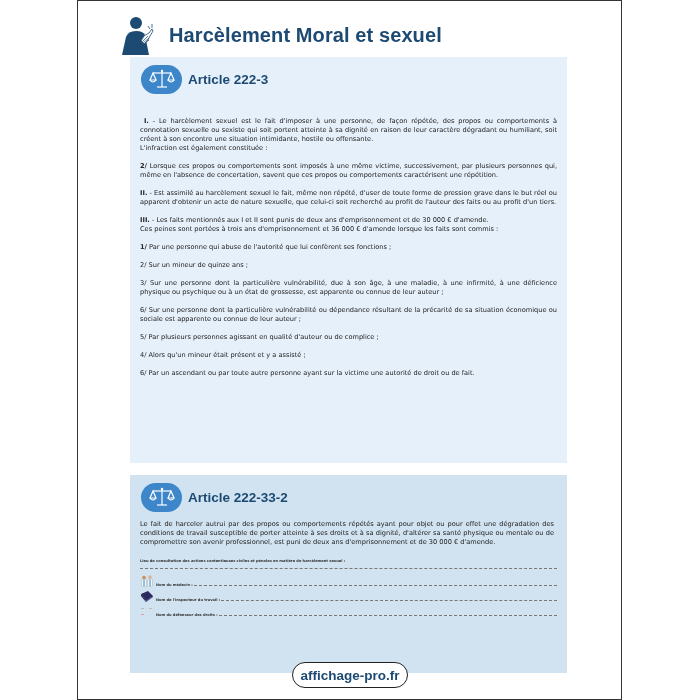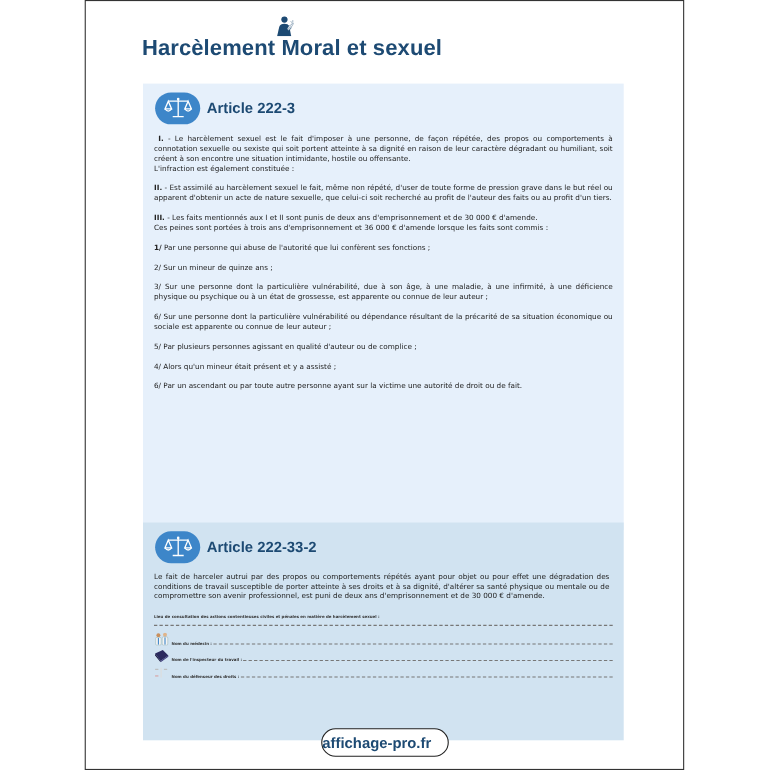--- a/index.html
+++ b/index.html
@@ -1,40 +1,40 @@
 <!DOCTYPE html>
 <html><head>
 <meta charset="utf-8">
 <style>
   html, body { margin:0; padding:0; background:#ffffff; }
   body { width:700px; height:700px; position:relative; overflow:hidden; font-family:"DejaVu Sans", sans-serif; }
   .page { position:absolute; left:77px; top:0; width:543px; height:698px; border:1px solid #333; background:#fff; }
-  .header { position:absolute; left:119px; top:14px; height:42px; display:flex; align-items:center;flex-direction:column; }
+  .header { position:absolute; left:119px; top:14px; height:42px; display:flex; align-items:center; }
   .header-icon { width:40px; height:40px; }
   .header-title { margin-left:10px; font-family:"Liberation Sans", sans-serif; font-weight:700; font-size:20px; color:#1d4a73; letter-spacing:0.1px; }
   .panel { position:absolute; left:130px; width:437px; box-sizing:border-box; padding:0 10px 0 7px; }
-  .panel-a { top:76px; height:406px; background:#e6f0fb; }
+  .panel-a { top:57px; height:406px; background:#e6f0fb; }
   .panel-b { top:475px; height:198px; background:#d1e3f1; }
   .art-head { display:flex; align-items:center; height:36px; margin-top:4px; }
   .badge { width:41px; height:29px; border-radius:15px; background:#3d86c9; display:flex; align-items:center; justify-content:center; margin-left:4px; }
   .art-title { margin-left:6px; font-family:"Liberation Sans", sans-serif; font-weight:700; font-size:13.5px; color:#1d4a73; }
   .body { font-family:"DejaVu Sans", sans-serif; font-size:6.6px; line-height:9px; color:#222; text-align:justify; }
   .body p { margin:0 0 9px 0; }
   .body b { font-weight:700; }
-  .panel-a .body { margin-top:6px; padding:0 0 0 3px; }
+  .panel-a .body { margin-top:20px; padding:0 0 0 3px; }
   .panel-b .body { margin-top:5px; padding:0 3px 0 3px; }
   .tight { margin-bottom:0 !important; }
   .consult { margin-top:12px; padding:0 0 0 3px; font-size:3.6px; color:#333; font-weight:700; }
   .consult-title { height:7px; }
   .dash { border-bottom:1px dashed #777; height:1px; margin:1px 0 5px 0; }
   .consult-row { display:flex; align-items:flex-end; height:13px; margin-bottom:2px; }
   .consult-row .ico { width:14px; height:12px; display:flex; align-items:center; justify-content:center; }
   .consult-row .lbl { margin-left:2px; white-space:nowrap; }
   .consult-row .fill { flex:1; border-bottom:1px dashed #777; margin-left:1px; margin-bottom:1px; }
-  .logo { position:absolute; left:292px; top:662px; width:116px; height:26px; border:1.5px solid #222; border-radius:14px; display:flex; align-items:center; box-sizing:border-box; background:#fff; }
+  .logo { position:absolute; left:292px; top:662px; width:116px; height:26px; border:1.5px solid #222; border-radius:14px; display:flex; align-items:center; justify-content:center; box-sizing:border-box; background:#fff; }
   .logo span { font-family:"Liberation Sans", sans-serif; font-weight:700; font-size:13.5px; color:#1d4a73; }
 </style>
 </head>
 <body>
 
 <div class="page"></div>
 
 <div class="header">
   <svg class="header-icon" viewBox="0 0 40 40">
     <circle cx="17" cy="8" r="6" fill="#1d4a73"></circle>
@@ -60,20 +60,21 @@
           <path d="M19 11 Q22 15 25 11"></path>
         </g>
         <circle cx="13" cy="2" r="1.2" fill="#fff"></circle>
       </svg>
     </div>
     <span class="art-title">Article 222-3</span>
   </div>
   <div class="body">
     <p class="tight">&nbsp;<b>I.</b><span> - Le harcèlement sexuel est le fait d'imposer à une personne, de façon répétée, des propos ou comportements à connotation sexuelle ou sexiste qui soit portent atteinte à sa dignité en raison de leur caractère dégradant ou humiliant, soit créent à son encontre une situation intimidante, hostile ou offensante.</span></p>
     <p><span>L'infraction est également constituée :</span></p>
+    <p><b>2/</b><span> Lorsque ces propos ou comportements sont imposés à une même victime, successivement, par plusieurs personnes qui, même en l'absence de concertation, savent que ces propos ou comportements caractérisent une répétition.</span></p>
     <p><b>II.</b><span> - Est assimilé au harcèlement sexuel le fait, même non répété, d'user de toute forme de pression grave dans le but réel ou apparent d'obtenir un acte de nature sexuelle, que celui-ci soit recherché au profit de l'auteur des faits ou au profit d'un tiers.</span></p>
     <p class="tight"><b>III.</b><span> - Les faits mentionnés aux I et II sont punis de deux ans d'emprisonnement et de 30 000 € d'amende.</span></p>
     <p><span>Ces peines sont portées à trois ans d'emprisonnement et 36 000 € d'amende lorsque les faits sont commis :</span></p>
     <p><b>1/</b><span> Par une personne qui abuse de l'autorité que lui confèrent ses fonctions ;</span></p>
     <p><span>2/ Sur un mineur de quinze ans ;</span></p>
     <p><span>3/ Sur une personne dont la particulière vulnérabilité, due à son âge, à une maladie, à une infirmité, à une déficience physique ou psychique ou à un état de grossesse, est apparente ou connue de leur auteur ;</span></p>
     <p><span>6/ Sur une personne dont la particulière vulnérabilité ou dépendance résultant de la précarité de sa situation économique ou sociale est apparente ou connue de leur auteur ;</span></p>
     <p><span>5/ Par plusieurs personnes agissant en qualité d'auteur ou de complice ;</span></p>
     <p><span>4/ Alors qu'un mineur était présent et y a assisté ;</span></p>
     <p><span>6/ Par un ascendant ou par toute autre personne ayant sur la victime une autorité de droit ou de fait.</span></p>

